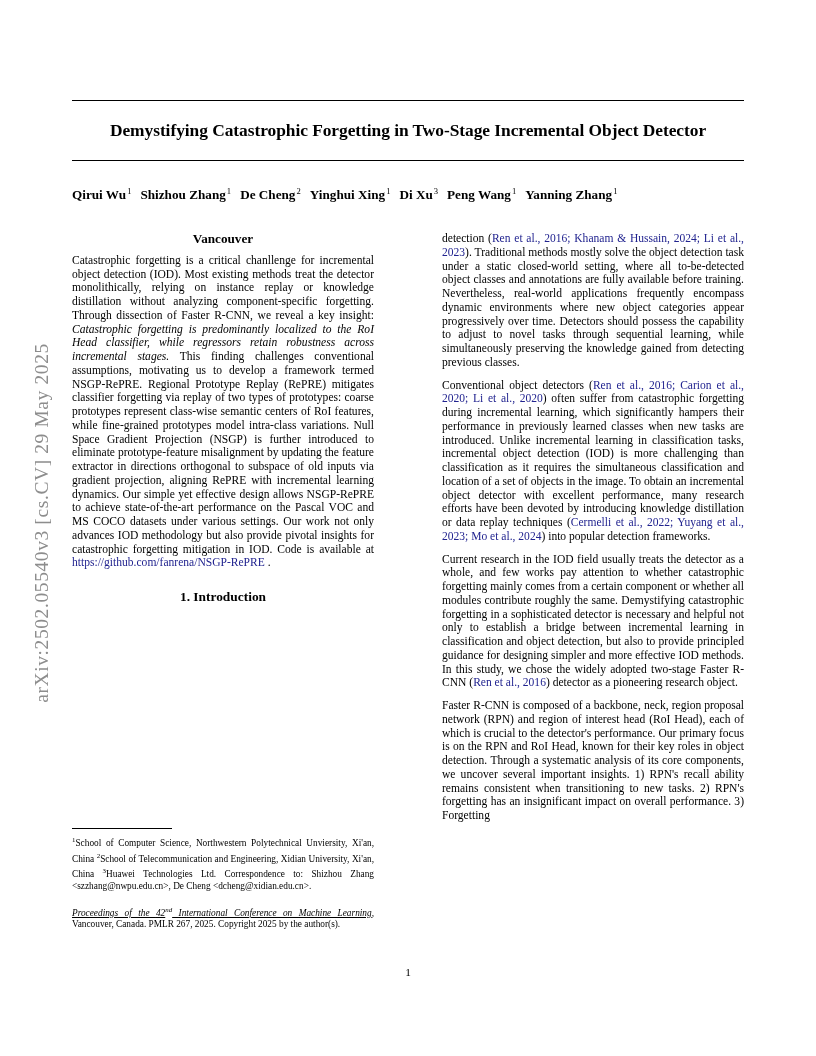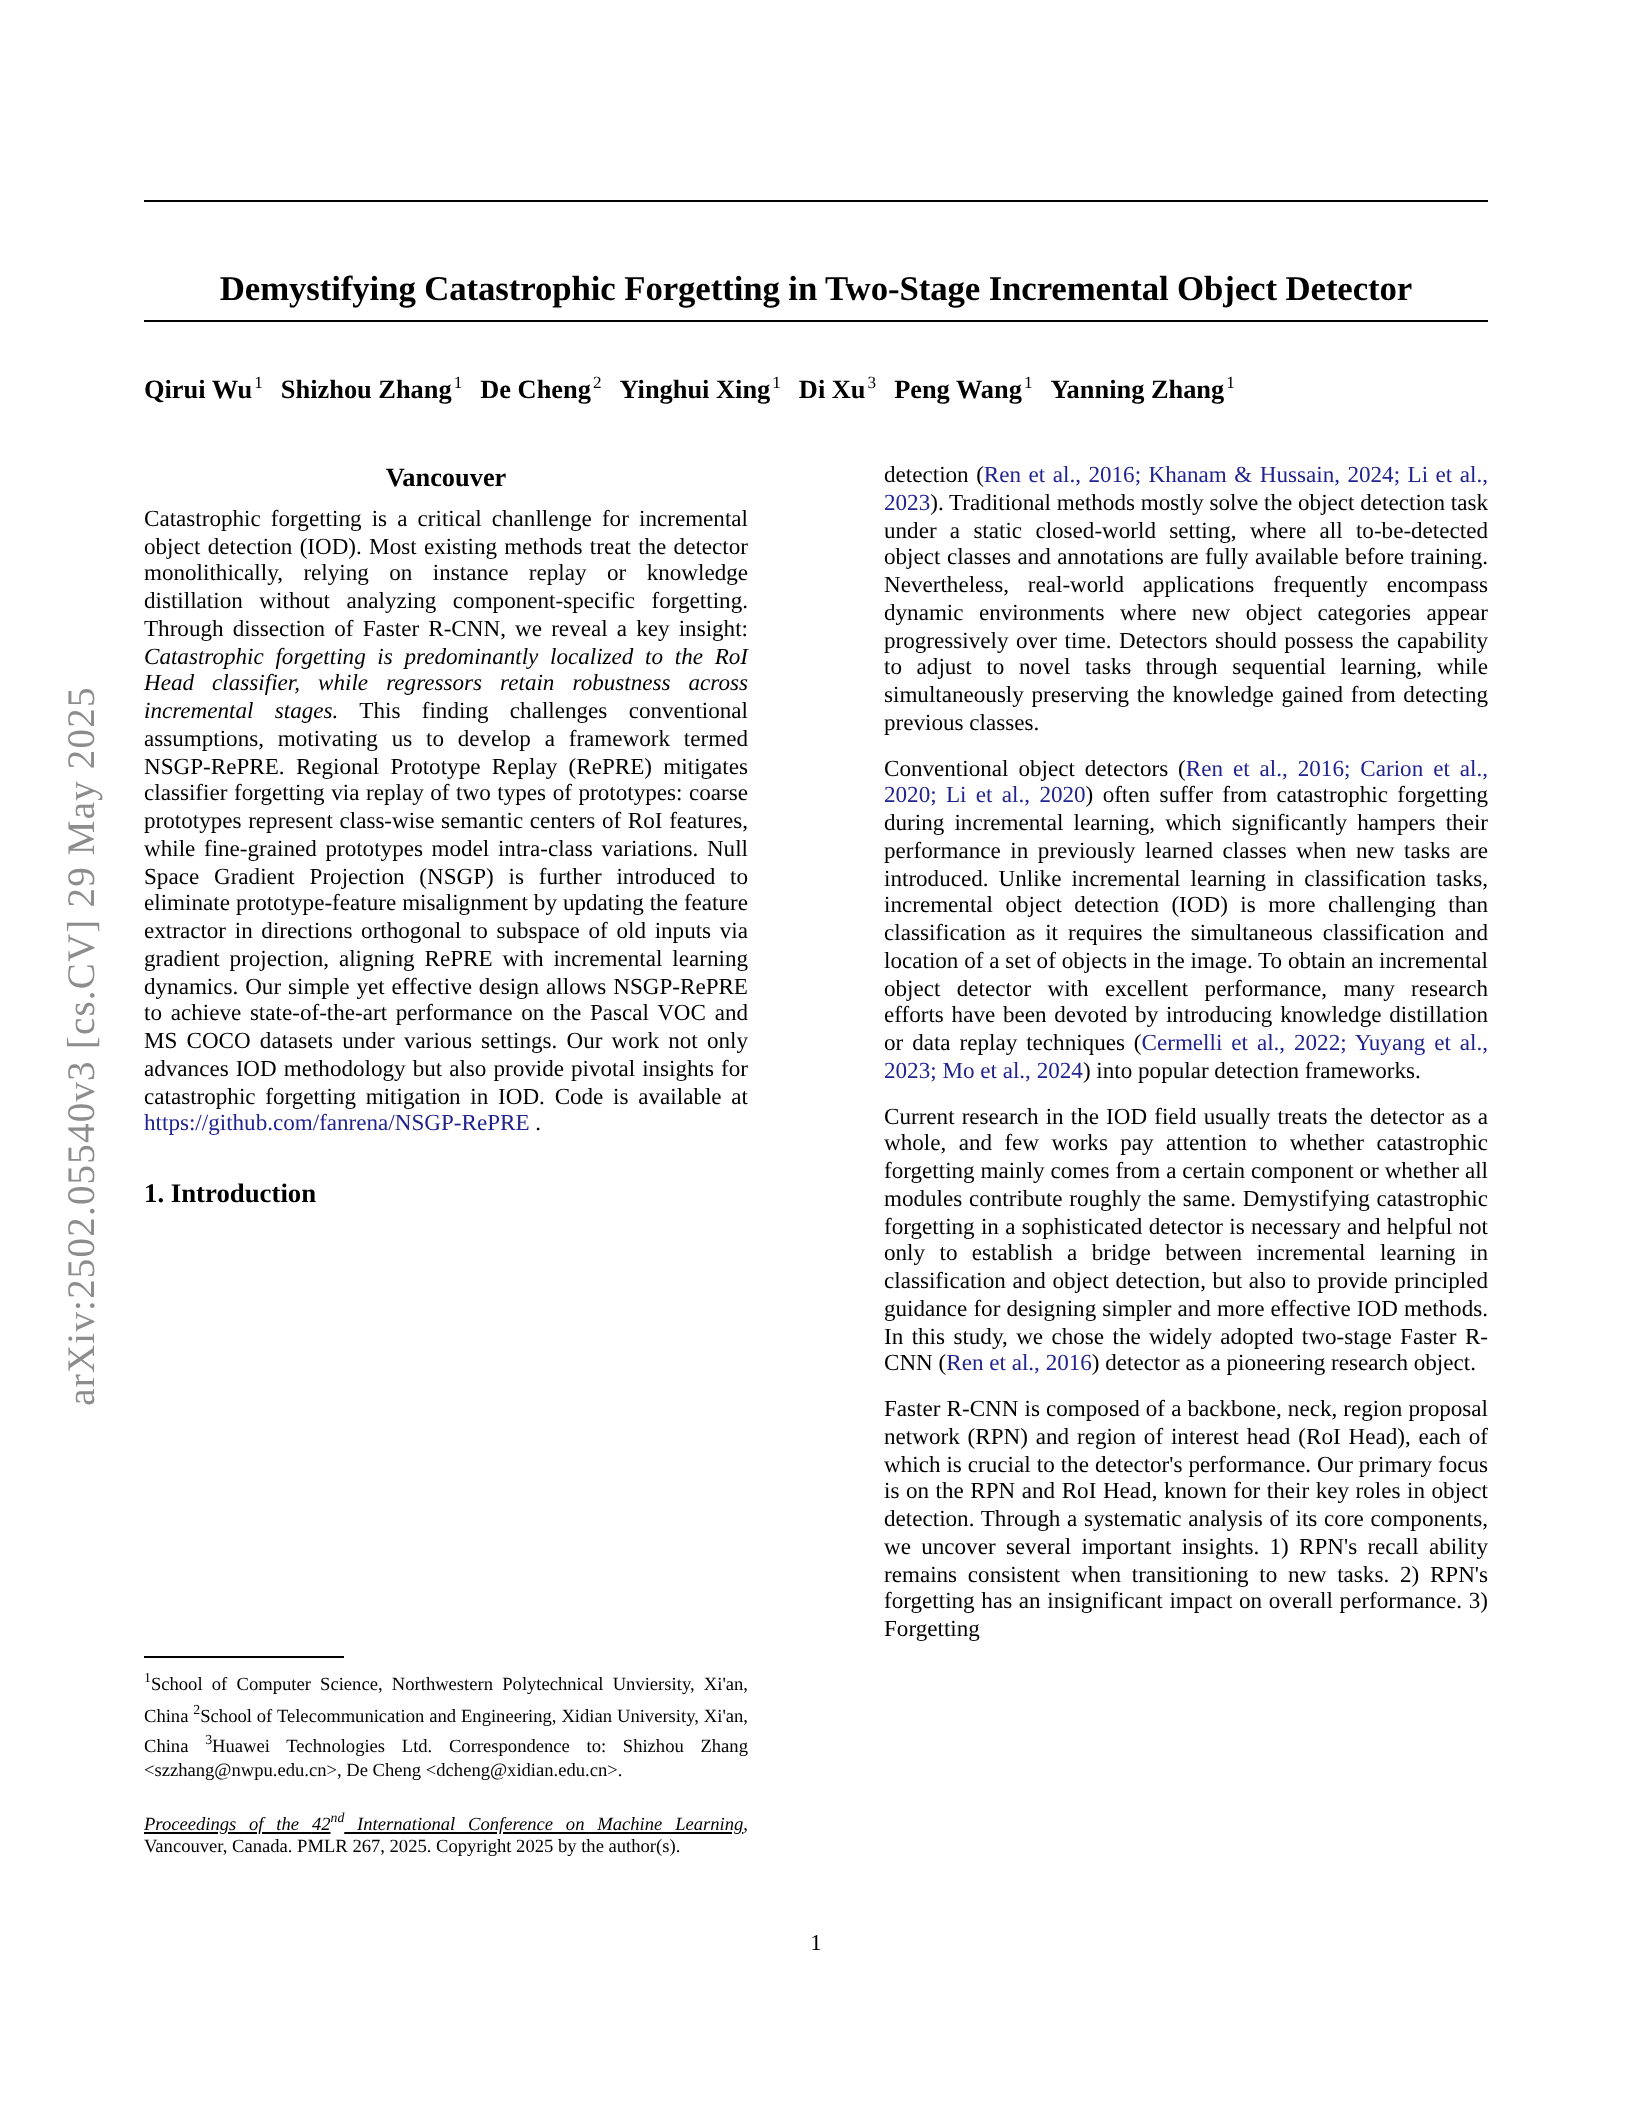--- a/index.html
+++ b/index.html
@@ -45,21 +45,21 @@
     left: 72px;
     width: 672px;
     border-top: 1.4px solid #000;
   }
   .rule-top { top: 100px; }
   .rule-bottom { top: 160px; }
 
   .paper-title {
     position: absolute;
     left: 72px;
-    top: 122px;
+    top: 108px;
     width: 672px;
     text-align: center;
     font-size: 17.4px;
     font-weight: bold;
     letter-spacing: -0.05px;
     line-height: 1.2;
   }
 
   .authors {
     position: absolute;
@@ -100,21 +100,21 @@
   .col p {
     margin: 0 0 9px 0;
     text-align: justify;
   }
   .col p.tight { margin-bottom: 0; }
 
   .section-heading {
     font-size: 13.4px;
     font-weight: bold;
     margin: 20px 0 9px 0;
-    text-align: left;
+    text-align: center;
     font-family: Liberation Serif, serif;
   }
 
   i, .it { }
   a, .link {
     color: #21238f;
     text-decoration: none;
     margin-top: 48px;
   }
   .cite { color: #21238f; }

